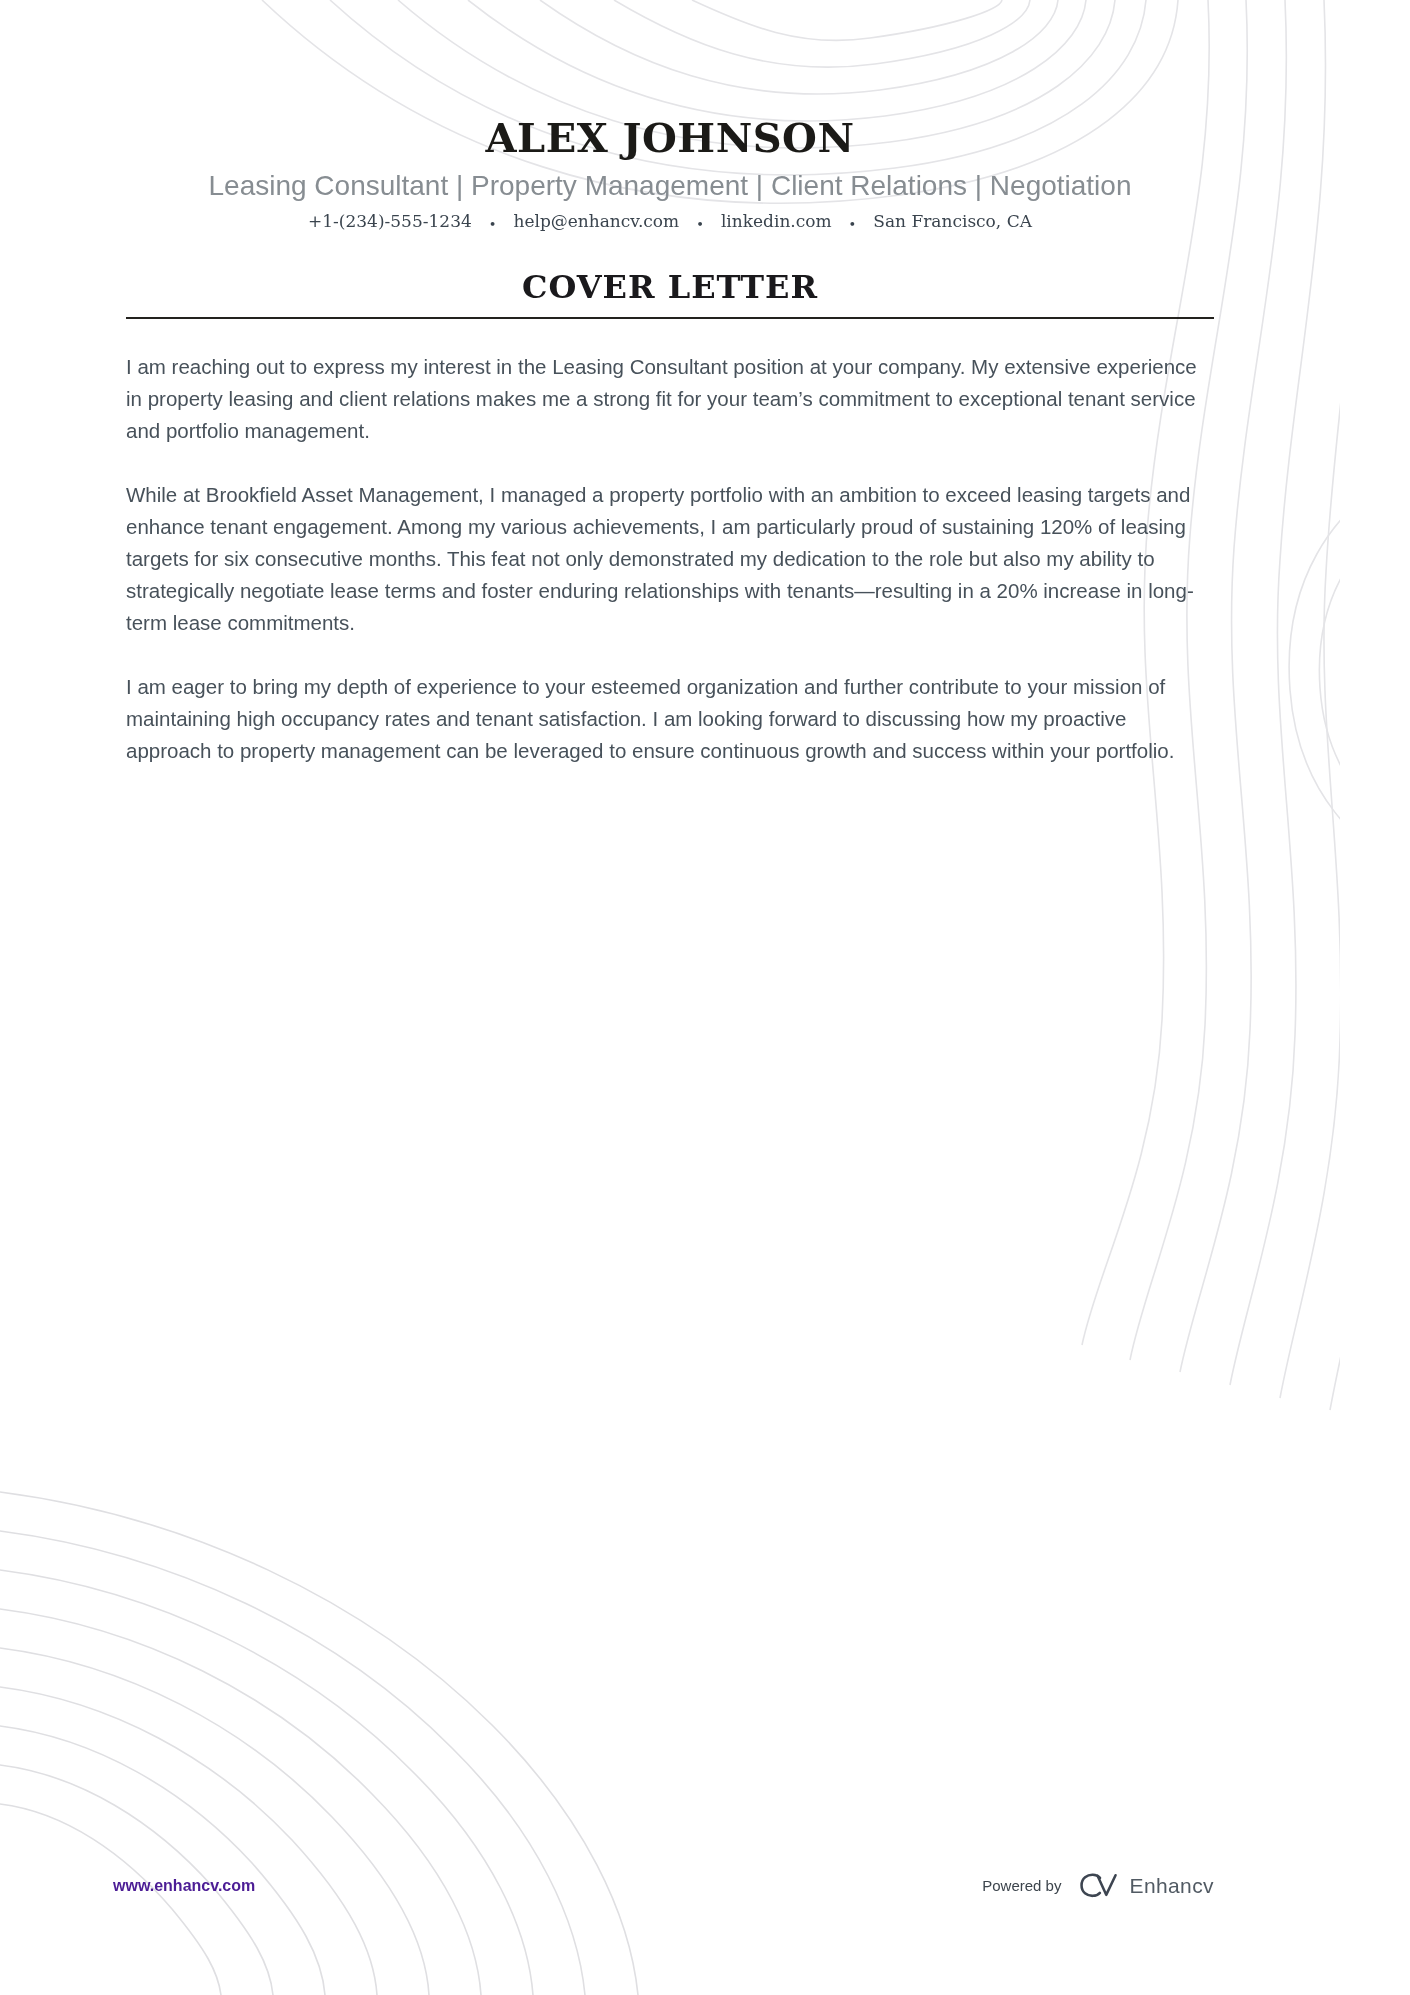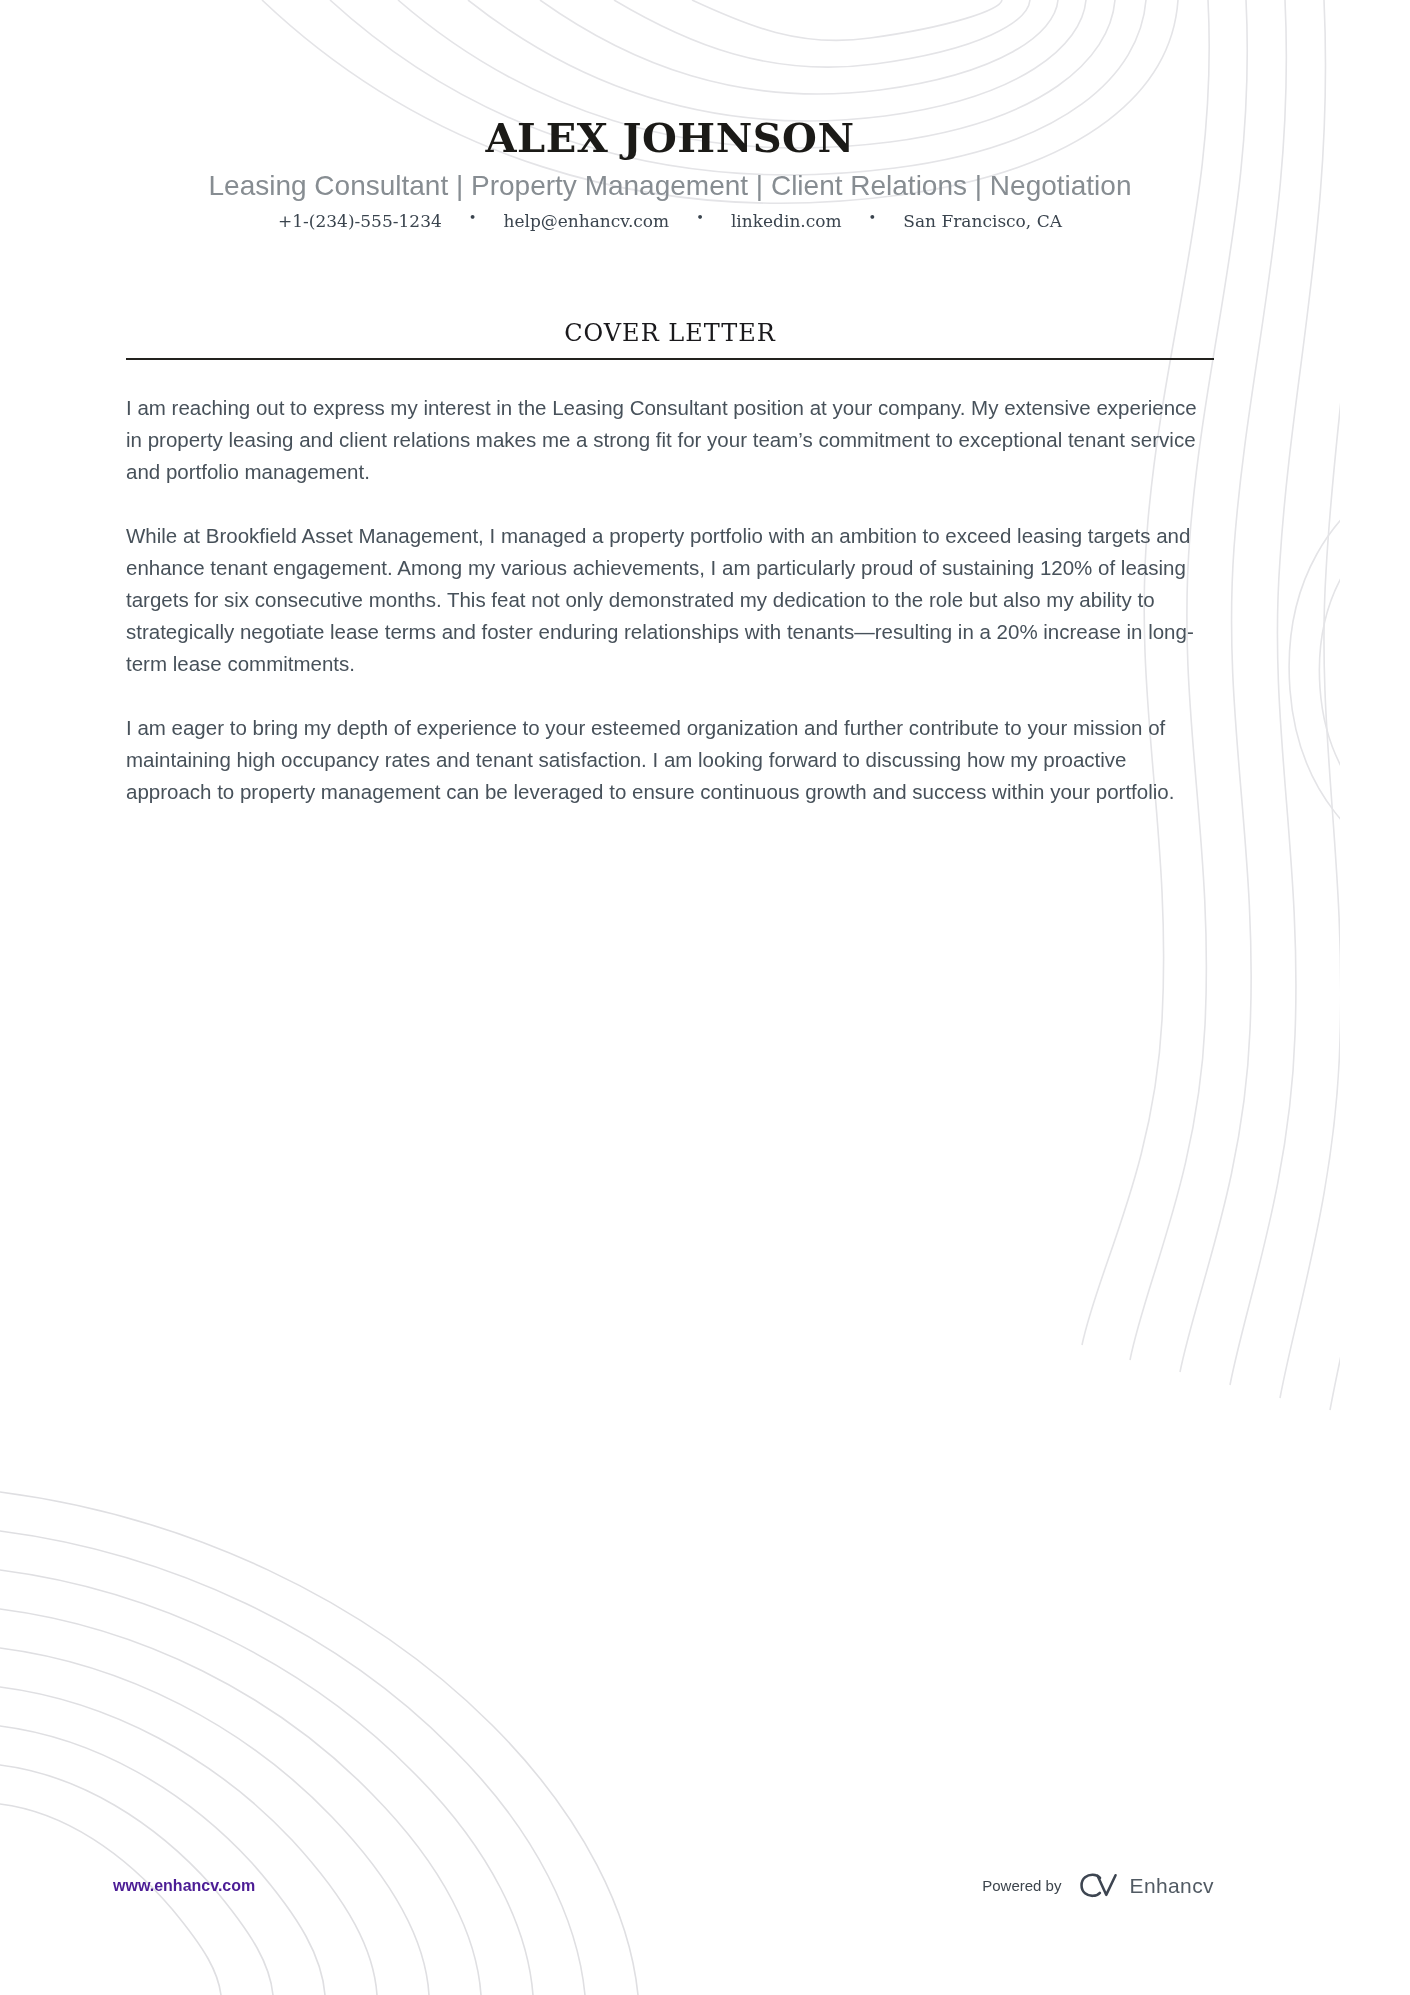--- a/index.html
+++ b/index.html
@@ -38,33 +38,33 @@
     font-weight: 400;
     color: #878d92;
   }
   .contact {
     margin-top: 9px;
     font-family: "DejaVu Serif", serif;
     font-size: 17px;
     color: #3a444e;
     display: flex;
     justify-content: center;
-    align-items: flex-start;
-    gap: 27px;
+    align-items: flex-end;
+    gap: 17px;
   }
   .contact .dot { font-size: 13px; color: #3a444e; line-height: 1; }
 
   
   .letter { padding: 0 126px; }
   .section-heading {
-    margin-top: 88px;
+    margin-top: 37px;
     text-align: center;
     font-family: "DejaVu Serif", serif;
-    font-weight: 400;
-    font-size: 24px;
+    font-weight: 700;
+    font-size: 32px;
     letter-spacing: 1px;
     color: #1a191c;
   }
   .divider {
     margin-top: 11px;
     border: none;
     border-top: 2px solid #23221e;
     height: 0;
   }
   .letter p {

